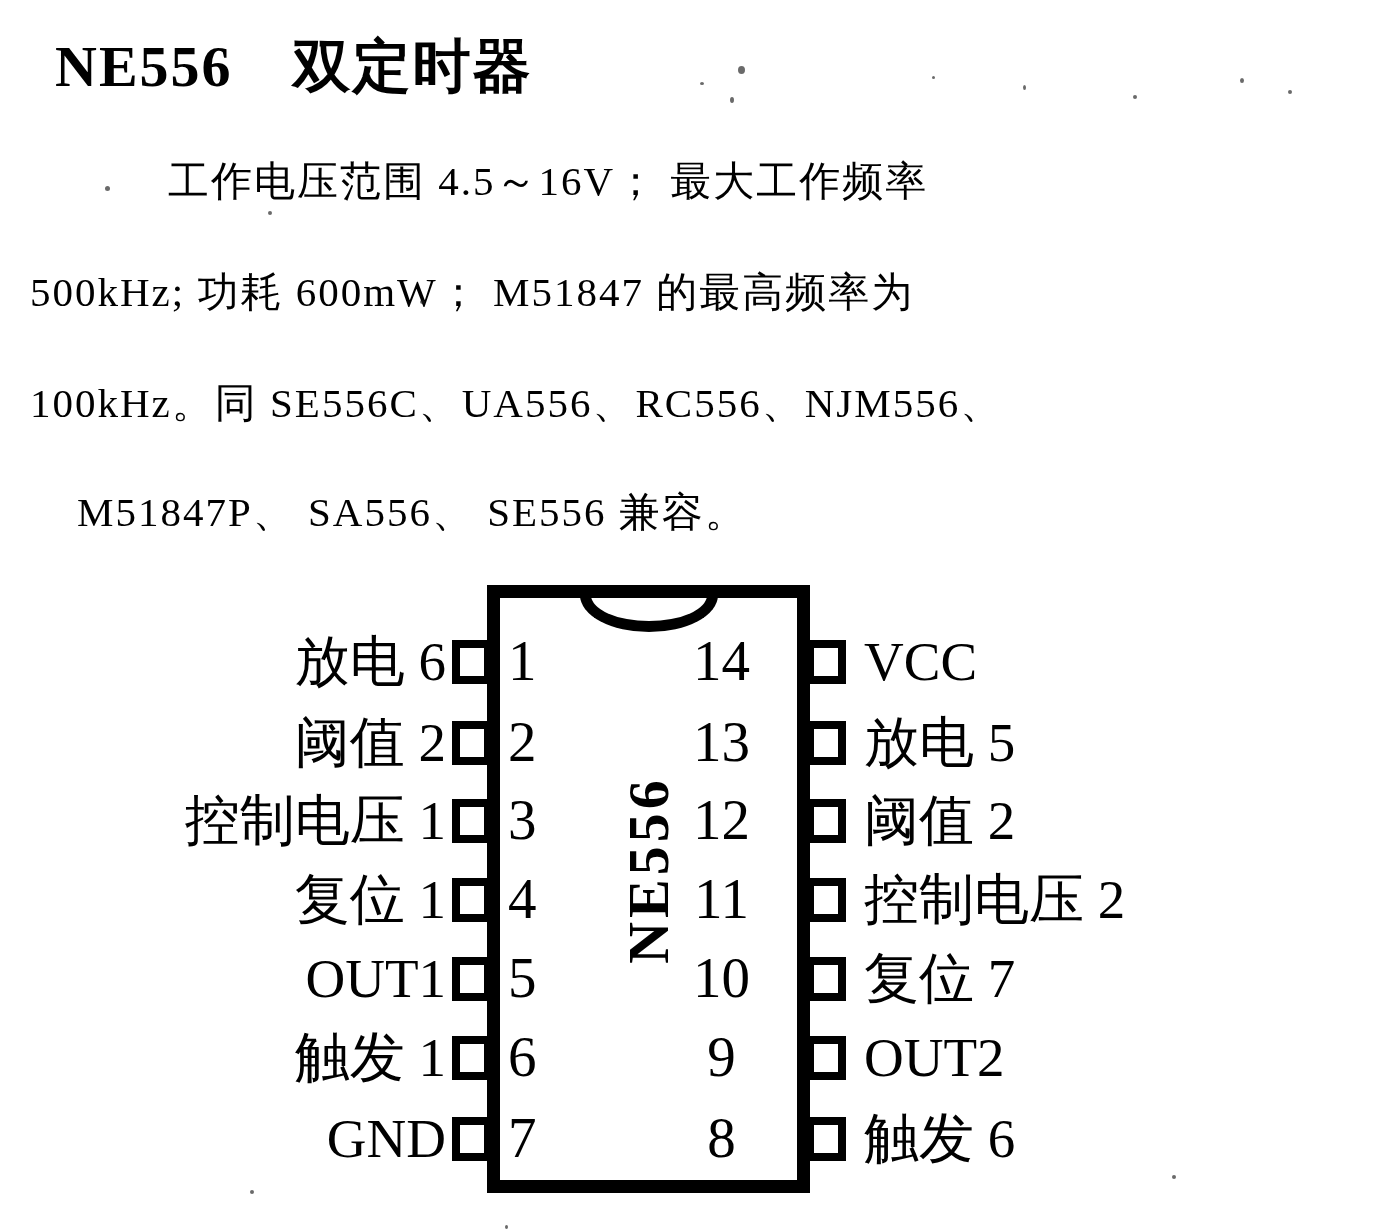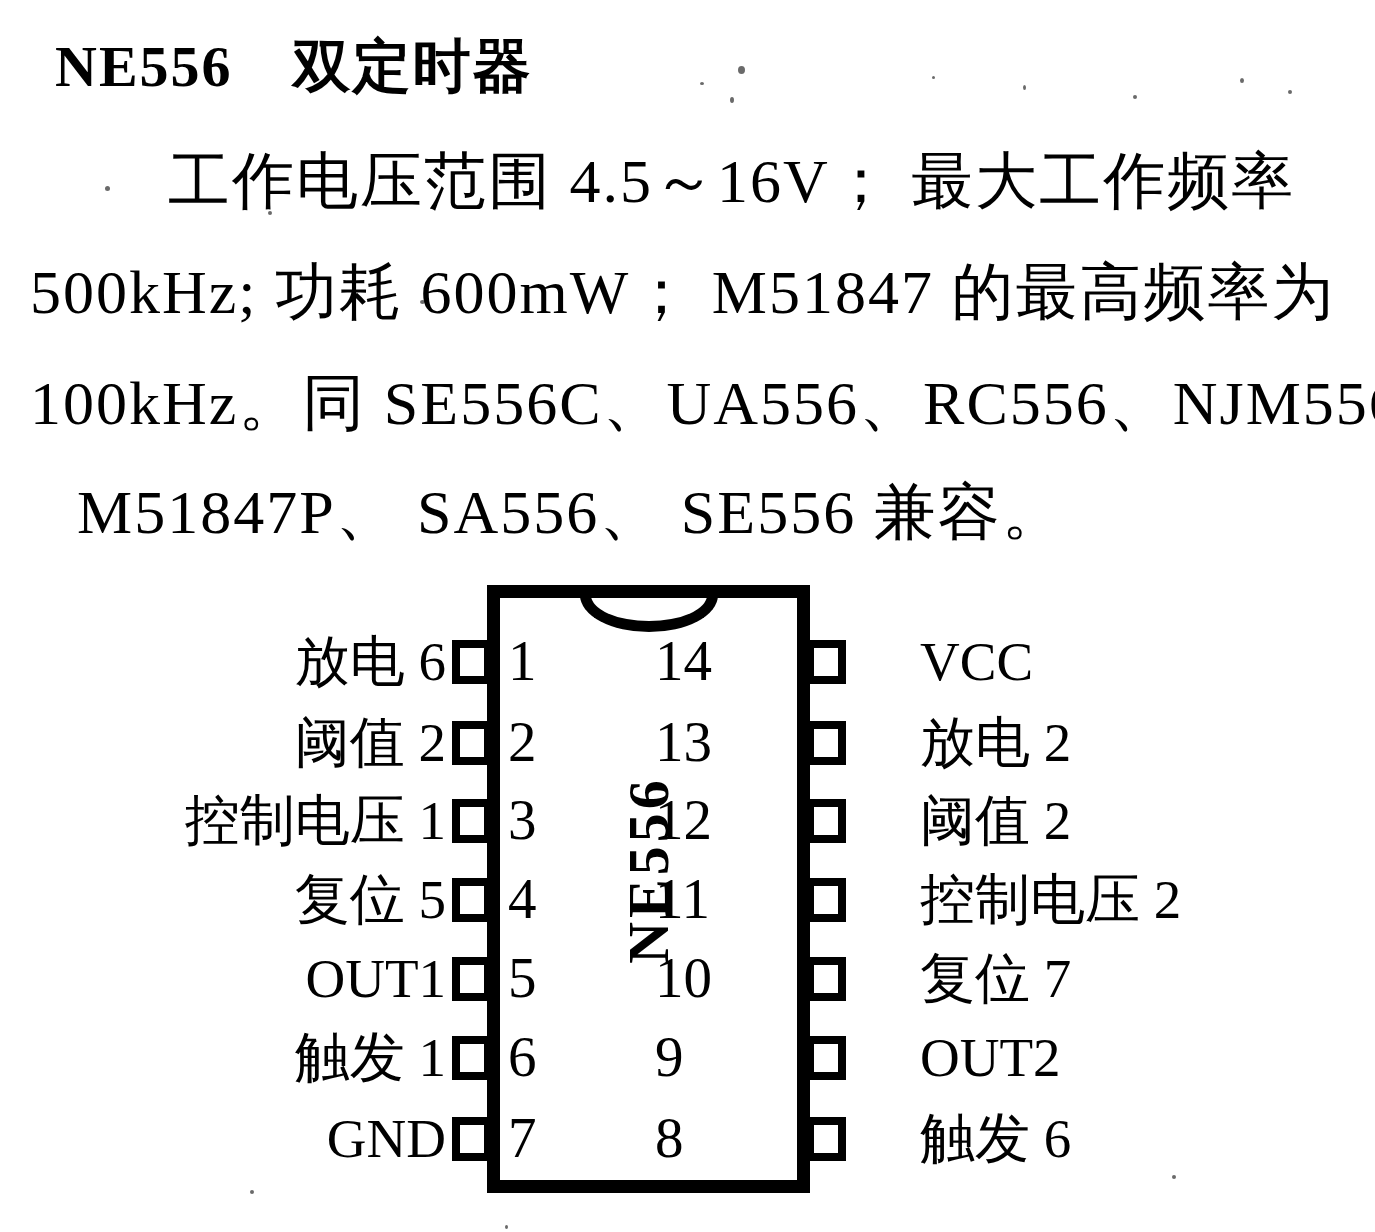--- a/index.html
+++ b/index.html
@@ -5,21 +5,21 @@
   html,body{margin:0;padding:0;background:#ffffff;}
   .page{
     position:relative;width:1375px;height:1232px;background:#fff;overflow:hidden;
     font-family:"Liberation Serif","DejaVu Serif",serif;color:#000;
   }
   .title{
     position:absolute;left:55px;top:28px;margin:0;
     font-size:58px;font-weight:bold;letter-spacing:2px;white-space:nowrap;
   }
   .pline{
-    position:absolute;left:30px;font-size:62px;line-height:72px;
+    position:absolute;left:30px;font-size:41px;line-height:72px;
     letter-spacing:2px;white-space:nowrap;
   }
   .pline-0{top:145px;left:168px;}
   .pline-1{top:256px;}
   .pline-2{top:367px;}
   .pline-3{top:476px;left:33px;margin-left:44px;}
 
   .diagram{position:absolute;left:0;top:0;width:1375px;height:1232px;}
   .chip-body{
     position:absolute;left:487px;top:585px;width:297px;height:582px;
@@ -40,29 +40,29 @@
   .lp-label{
     position:absolute;left:0;width:446px;top:-31px;text-align:right;
     font-size:55px;line-height:62px;white-space:nowrap;
   }
   .lp-square{
     position:absolute;left:452px;top:-22px;width:24px;height:28px;
     border:8px solid #000;background:transparent;
   }
   .lp-num{position:absolute;left:508px;top:-32px;font-size:57px;line-height:62px;}
   .rp-num{
-    position:absolute;left:655px;width:133px;top:-32px;text-align:left;
+    position:absolute;left:655px;width:133px;top:-32px;text-align:center;
     font-size:57px;line-height:62px;
   }
   .rp-square{
     position:absolute;left:806px;top:-22px;width:24px;height:28px;
     border:8px solid #000;background:transparent;
   }
   .rp-label{
-    position:absolute;left:920px;top:-31px;font-size:55px;line-height:62px;white-space:nowrap;font-family:Liberation Serif, serif;
+    position:absolute;left:864px;top:-31px;font-size:55px;line-height:62px;white-space:nowrap;font-family:Liberation Serif, serif;
   }
   .speck{position:absolute;background:#1a1a1a;border-radius:50%;opacity:.65;}
 </style>
 </head>
 <body>
 
 <div class="page">
 
   <h1 class="title">NE556　双定时器</h1>
 
@@ -88,34 +88,34 @@
       <div class="rp-square"></div>
       <div class="rp-label">VCC</div>
     </div>
 
     <div class="pin-row" style="top:743px">
       <div class="lp-label">阈值 2</div>
       <div class="lp-square"></div>
       <div class="lp-num">2</div>
       <div class="rp-num">13</div>
       <div class="rp-square"></div>
-      <div class="rp-label">放电 2</div>
+      <div class="rp-label">放电 5</div>
     </div>
 
     <div class="pin-row" style="top:821px">
       <div class="lp-label">控制电压 1</div>
       <div class="lp-square"></div>
       <div class="lp-num">3</div>
       <div class="rp-num">12</div>
       <div class="rp-square"></div>
       <div class="rp-label">阈值 2</div>
     </div>
 
     <div class="pin-row" style="top:900px">
-      <div class="lp-label">复位 5</div>
+      <div class="lp-label">复位 1</div>
       <div class="lp-square"></div>
       <div class="lp-num">4</div>
       <div class="rp-num">11</div>
       <div class="rp-square"></div>
       <div class="rp-label">控制电压 2</div>
     </div>
 
     <div class="pin-row" style="top:979px">
       <div class="lp-label">OUT1</div>
       <div class="lp-square"></div>

